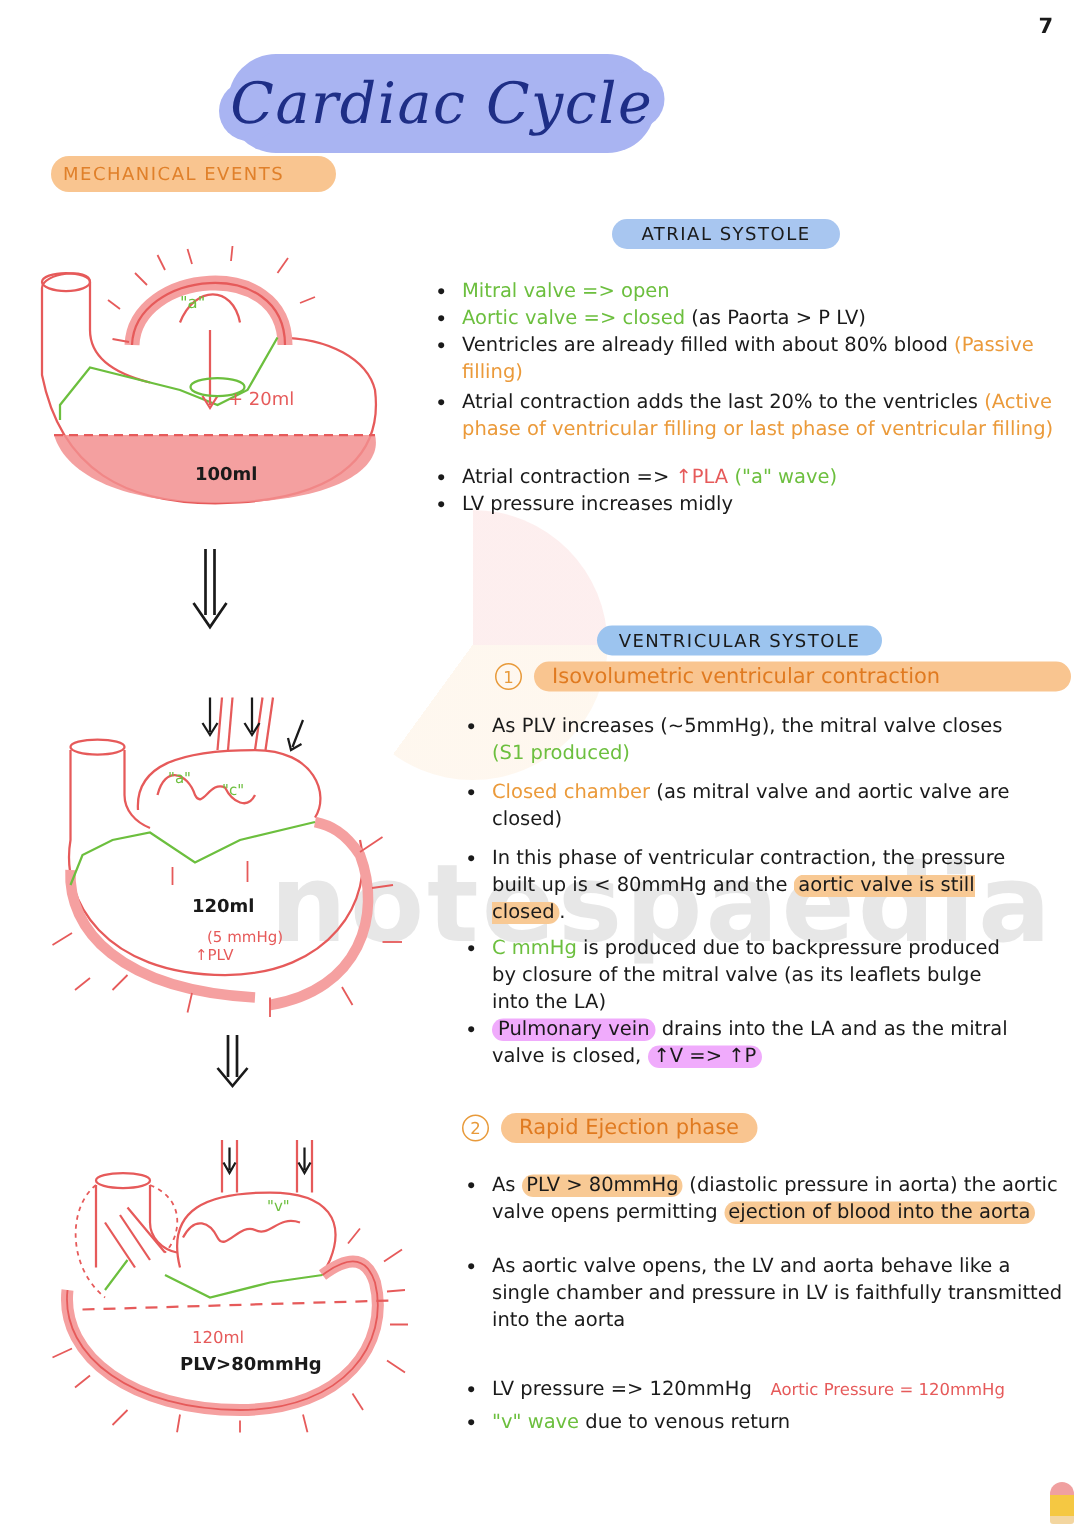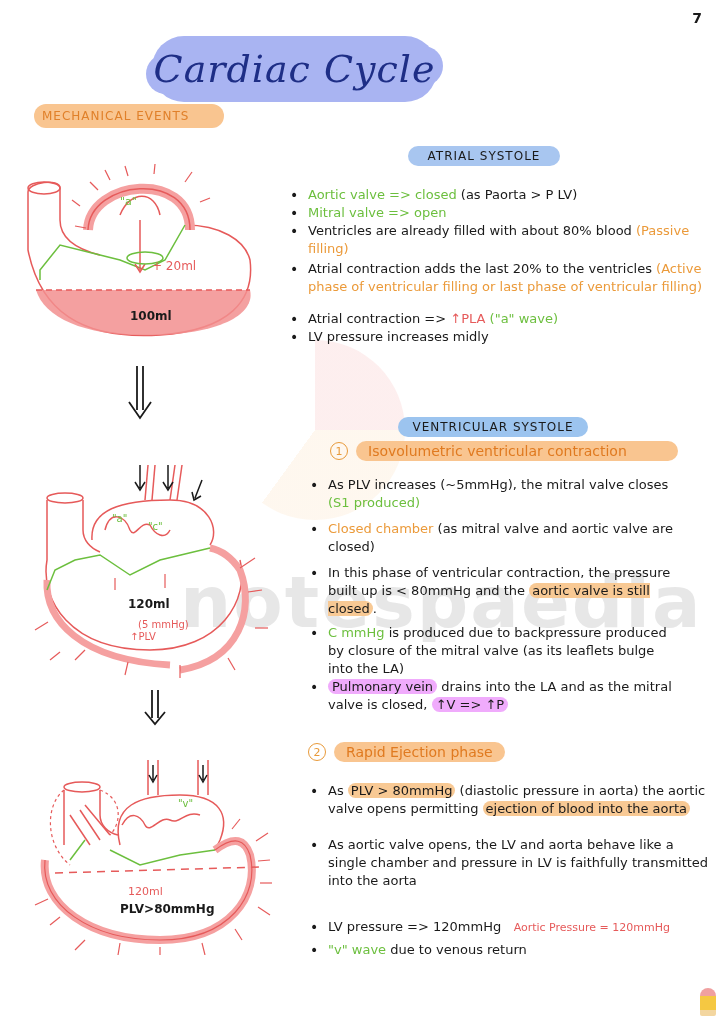--- a/index.html
+++ b/index.html
@@ -17,21 +17,21 @@
 
   .pill { position: absolute; border-radius: 14px; font-size: 12px; letter-spacing: 1px; display: flex; align-items: center; padding: 0 8px; }
   .pill-mech { left: 34px; top: 104px; height: 24px; width: 190px; background: #f9c590; color: #e0802a; font-size: 12px; }
   .pill-atrial { left: 408px; top: 146px; height: 20px; width: 152px; background: #a8c6f0; color: #1a1a1a; justify-content: center; }
   .pill-vent { left: 398px; top: 417px; height: 20px; width: 190px; background: #9cc4ef; color: #1a1a1a; justify-content: center; text-align: right; }
 
   .subhead { position: absolute; display: flex; align-items: center; gap: 8px; }
   .num-circle { width: 18px; height: 18px; border: 1.5px solid #e89a3a; border-radius: 50%; color: #e89a3a; font-size: 11px; display: flex; align-items: center; justify-content: center; }
   .sub-pill { background: #f9c590; color: #e07a20; border-radius: 12px; padding: 2px 12px; font-size: 14px; }
   .sub1 { left: 330px; top: 441px; }
-  .sub1 .sub-pill { width: 322px; }
+  .sub1 .sub-pill { width: 358px; }
   .sub2 { left: 308px; top: 742px; }
 
   .notes { position: absolute; font-size: 13px; line-height: 18px; }
   .bullet { position: relative; padding-left: 22px; }
   .bullet::before { content: "•"; position: absolute; left: 4px; top: 0; font-size: 14px; }
   .green { color: #6cbf3e; }
   .orange { color: #eb9a3a; }
   .red { color: #e65a5a; }
   .hl-orange { background: #f8c994; border-radius: 8px; padding: 0 3px; }
   .hl-blue { background: #f0abfc; border-radius: 8px; padding: 0 4px; }
@@ -181,22 +181,22 @@
       <line x1="210" y1="64" x2="202" y2="74"></line>
   </g>
   <text x="148" y="52" fill="#6cbf3e" font-size="10">"v"</text>
   <text x="98" y="140" fill="#e65a5a" font-size="11">120ml</text>
   <text x="90" y="158" fill="#1a1a1a" font-size="12" font-weight="bold">PLV&gt;80mmHg</text>
 </svg>
 
 <div class="pill pill-atrial">ATRIAL SYSTOLE</div>
 
 <div class="notes" style="left:286px;top:186px;width:420px;">
+  <div class="bullet"><span class="green">Mitral valve =&gt; open</span></div>
   <div class="bullet"><span class="green">Aortic valve =&gt; closed</span><span> (as Paorta &gt; P LV)</span></div>
-  <div class="bullet"><span class="green">Mitral valve =&gt; open</span></div>
   <div class="bullet"><span>Ventricles are already filled with about 80% blood </span><span class="orange">(Passive filling)</span></div>
   <div class="bullet" style="margin-top:2px"><span>Atrial contraction adds the last 20% to the ventricles </span><span class="orange">(Active phase of ventricular filling or last phase of ventricular filling)</span></div>
   <div class="bullet" style="margin-top:14px"><span>Atrial contraction =&gt; </span><span class="red">↑PLA</span><span class="green"> ("a" wave)</span></div>
   <div class="bullet" style="margin-top:0"><span>LV pressure increases midly</span></div>
 </div>
 
 <div class="pill pill-vent">VENTRICULAR SYSTOLE</div>
 
 <div class="subhead sub1">
   <span class="num-circle">1</span>

